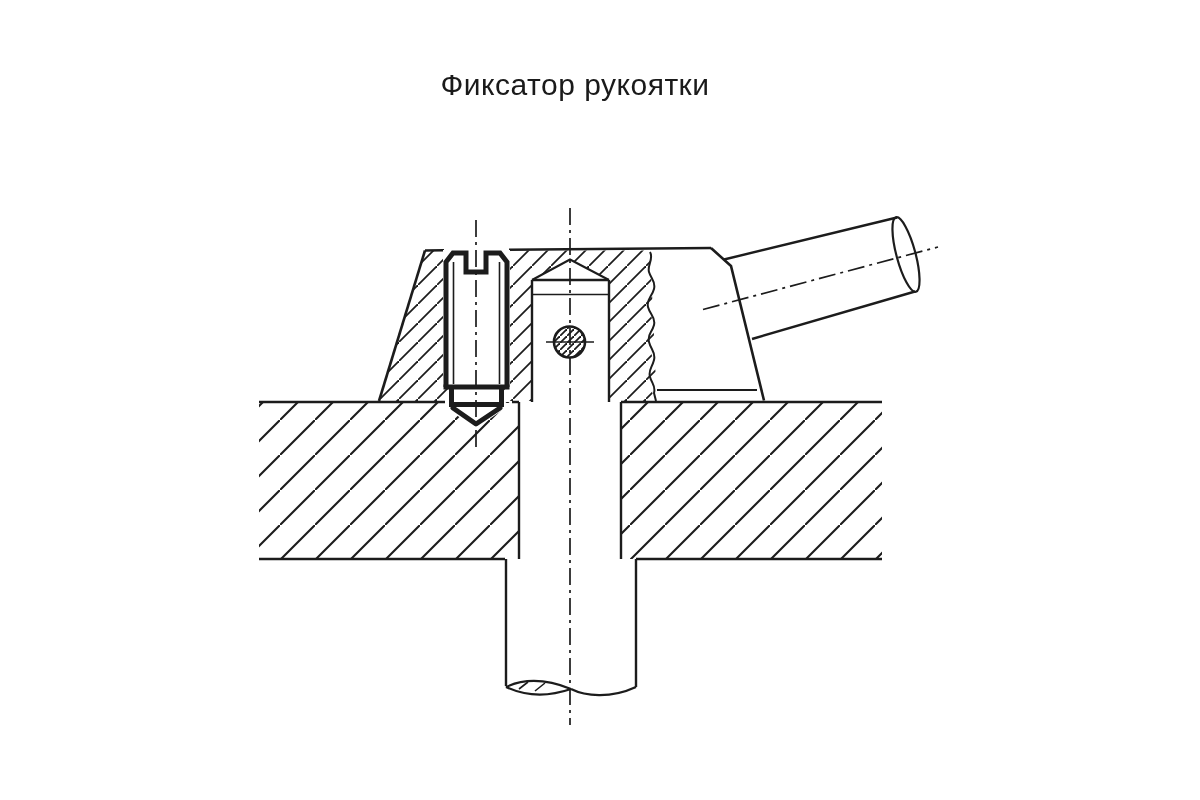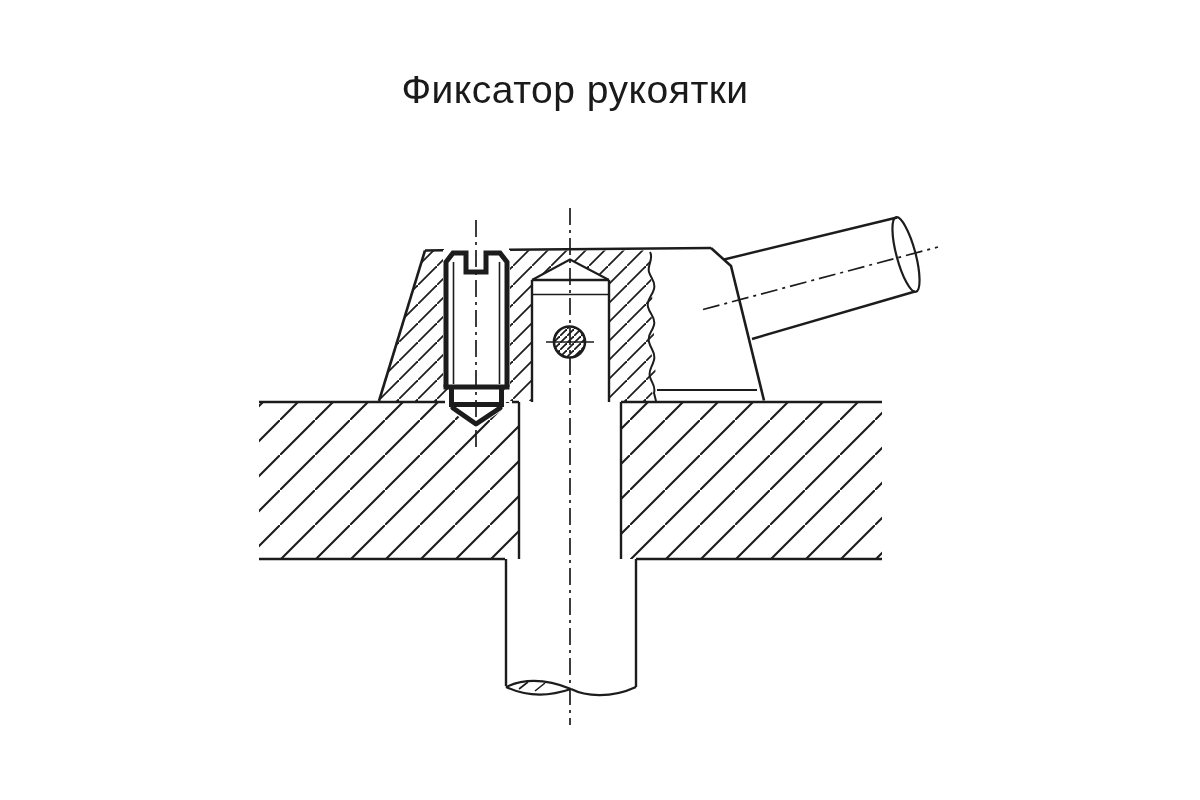--- a/index.html
+++ b/index.html
@@ -1,20 +1,20 @@
 <!DOCTYPE html>
 <html><head>
 <meta charset="utf-8">
 <style>
   html,body{margin:0;padding:0;background:#ffffff;}
   body{width:1200px;height:800px;position:relative;overflow:hidden;
        font-family:"Liberation Sans", sans-serif;}
   .stage{position:absolute;inset:0;background:#ffffff;}
   .title{position:absolute;top:68px;left:575px;transform:translateX(-50%);
-         font-size:39px;font-weight:400;color:#1a1a1a;white-space:nowrap;
+         font-size:30px;font-weight:400;color:#1a1a1a;white-space:nowrap;
          letter-spacing:0.5px;}
   svg{position:absolute;left:0;top:0;}
 </style>
 </head>
 <body>
 
 <div class="stage">
 
   <div class="title">Фиксатор рукоятки</div>
 

